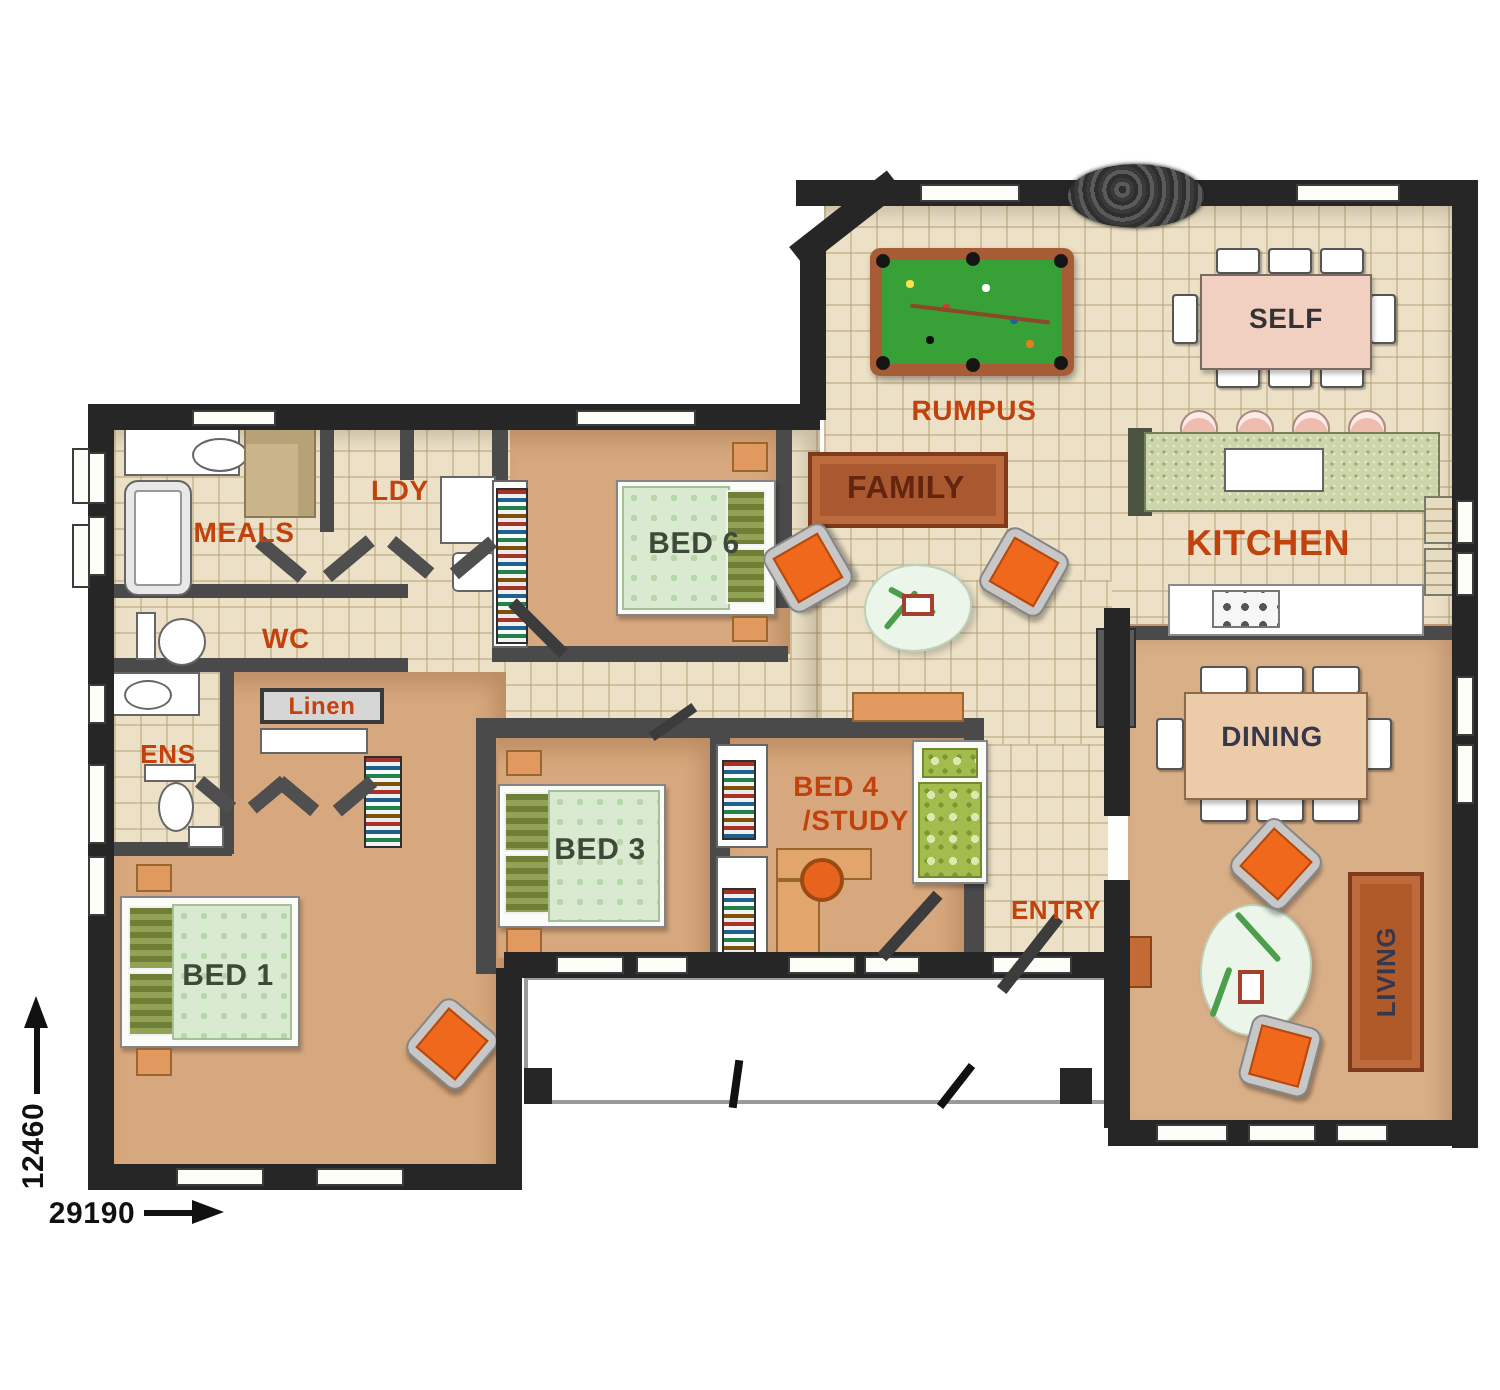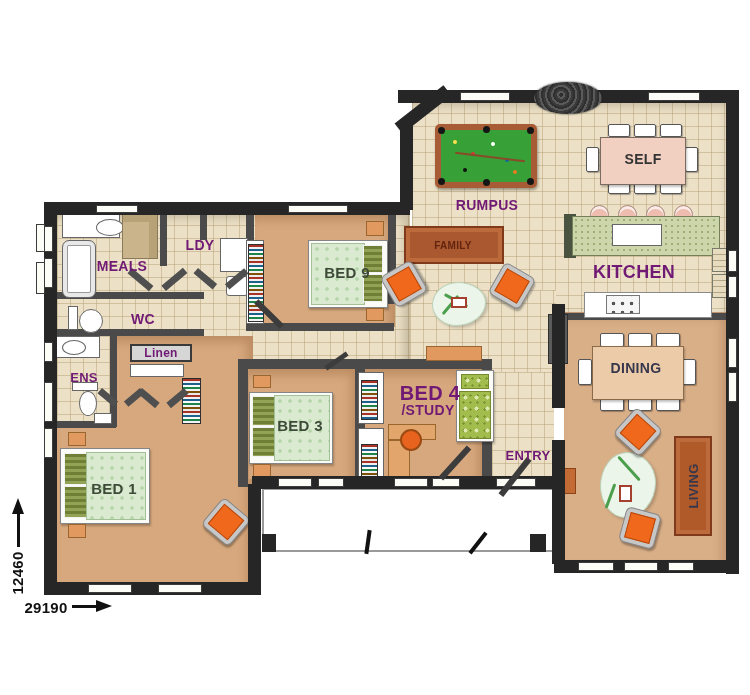--- a/index.html
+++ b/index.html
@@ -4,21 +4,21 @@
 <style>
 html,body{margin:0;padding:0;background:#fff}
 #plan{position:relative;width:750px;height:695px;background:#fff;overflow:hidden;font-family:"Liberation Sans",sans-serif}
 .wall{position:absolute;background:#262626}
 .iwall{position:absolute;background:#4a4a4a}
 .win{position:absolute;background:#fdfdf8;border:1px solid #3c3c3c;box-sizing:border-box}
 .tile{position:absolute;background-color:#ece1c7;background-image:linear-gradient(rgba(180,160,118,.5) 1px,transparent 1px),linear-gradient(90deg,rgba(180,160,118,.5) 1px,transparent 1px);background-size:13px 13px;box-shadow:inset -6px 6px 10px rgba(80,65,35,.25)}
 .carpet{position:absolute;background:#d7a87d;box-shadow:inset -6px 6px 10px rgba(110,60,25,.25)}
 .carpet.light{background:#d9af88}
 .porch{position:absolute;background:#fff;border:2px solid #9a9a9a;box-sizing:border-box}
-.lbl{position:absolute;color:#701a75;font-weight:bold;white-space:nowrap;transform:translate(-50%,-50%);letter-spacing:.3px}
+.lbl{position:absolute;color:#c2410c;font-weight:bold;white-space:nowrap;transform:translate(-50%,-50%);letter-spacing:.3px}
 .lbl.rot{transform:translate(-50%,-50%) rotate(-90deg)}
 .wh{position:absolute;background:#fff;border:1px solid #666;box-sizing:border-box}
 .oval{border-radius:50%}
 .tanbox{position:absolute;background:#c9b48c;border:1px solid #8a7a5a;box-sizing:border-box}
 .bedframe{position:absolute;background:#fbfbf8;border:1px solid #858585;box-shadow:1px 2px 2px rgba(0,0,0,.25)}
 .duvet{position:absolute;background-color:#d9ead1;background-image:radial-gradient(#b7d6aa 22%,transparent 24%);background-size:10px 10px;border:1px solid #a3c096}
 .damask{position:absolute;background-color:#a2bc4d;background-image:radial-gradient(#dce8ae 25%,transparent 27%),radial-gradient(#7e9733 25%,transparent 27%);background-size:11px 11px,7px 7px;border:1px solid #75892e}
 .pillow{position:absolute;background:repeating-linear-gradient(90deg,#6f7f36 0 3px,#93a356 3px 6px);border:1px solid #f2f2f2}
 .pillow.v{background:repeating-linear-gradient(180deg,#6f7f36 0 3px,#93a356 3px 6px)}
 .sidetable{position:absolute;background:#e2995f;border:1px solid #9a6630;box-sizing:border-box}
@@ -284,29 +284,29 @@
   <div class="leaf" style="left:452px;top:442px;width:6px;height:42px;transform:rotate(42deg)"></div>
   <div class="leaf" style="left:512px;top:454px;width:6px;height:46px;transform:rotate(38deg)"></div>
   <div class="tick" style="left:366px;top:530px;width:4px;height:24px;transform:rotate(8deg)"></div>
   <div class="tick" style="left:476px;top:530px;width:4px;height:26px;transform:rotate(38deg)"></div>
 
   <div class="lbl" style="left:122px;top:266px;font-size:14px">MEALS</div>
   <div class="lbl" style="left:200px;top:245px;font-size:14px">LDY</div>
   <div class="lbl" style="left:143px;top:319px;font-size:14px">WC</div>
   <div class="lbl" style="left:84px;top:377px;font-size:13px">ENS</div>
   <div class="lbl" style="left:161px;top:353px;font-size:12px">Linen</div>
-  <div class="lbl" style="left:347px;top:272px;font-size:15px;color:#3d4a38">BED 9</div>
+  <div class="lbl" style="left:347px;top:272px;font-size:15px;color:#3d4a38">BED 6</div>
   <div class="lbl" style="left:114px;top:488px;font-size:15px;color:#3d4a38">BED 1</div>
   <div class="lbl" style="left:300px;top:425px;font-size:15px;color:#3d4a38">BED 3</div>
-  <div class="lbl" style="left:430px;top:393px;font-size:20px">BED 4</div>
+  <div class="lbl" style="left:418px;top:393px;font-size:14px">BED 4</div>
   <div class="lbl" style="left:428px;top:410px;font-size:14px">/STUDY</div>
   <div class="lbl" style="left:487px;top:205px;font-size:14px">RUMPUS</div>
   <div class="lbl" style="left:634px;top:272px;font-size:18px">KITCHEN</div>
   <div class="lbl" style="left:528px;top:455px;font-size:13px">ENTRY</div>
-  <div class="lbl" style="left:453px;top:245px;font-size:10px;color:#63250f">FAMILY</div>
+  <div class="lbl" style="left:453px;top:245px;font-size:16px;color:#63250f">FAMILY</div>
   <div class="lbl" style="left:643px;top:159px;font-size:14px;color:#333">SELF</div>
   <div class="lbl" style="left:636px;top:368px;font-size:14px;color:#37374c">DINING</div>
   <div class="lbl rot" style="left:693px;top:486px;font-size:13px;color:#37374c">LIVING</div>
 
   <div class="tri-up" style="left:12px;top:498px"></div>
   <div class="dimstem" style="left:17px;top:513px;width:3px;height:34px"></div>
   <div class="lbl rot" style="left:17px;top:573px;font-size:15px;color:#111">12460</div>
   <div class="lbl" style="left:46px;top:607px;font-size:15px;color:#111">29190</div>
   <div class="dimstem" style="left:72px;top:605px;width:24px;height:3px"></div>
   <div class="tri-right" style="left:96px;top:600px"></div>

